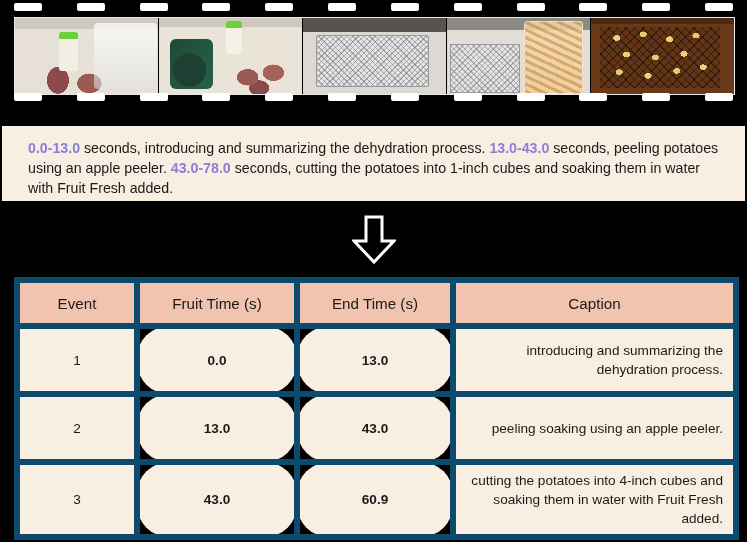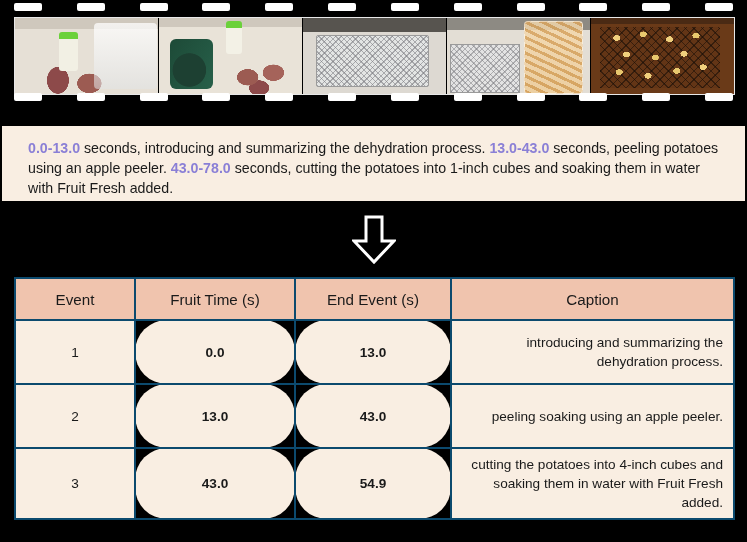--- a/index.html
+++ b/index.html
@@ -197,21 +197,21 @@
     top: 277px;
     width: 719px;
   }
   table.result-table {
     border-collapse: collapse;
     width: 719px;
     table-layout: fixed;
   }
   table.result-table th,
   table.result-table td {
-    border: 2px solid #0c4a6e;
+    border: 6px solid #0c4a6e;
     padding: 6px 10px;
     font-size: 13.6px;
     color: #1a1a1a;
     vertical-align: middle;
   }
   table.result-table thead th {
     background: #f0c4ae;
     text-align: center;
     font-weight: 400;
     font-size: 15.2px;
@@ -292,38 +292,38 @@
     <colgroup>
       <col class="w-event">
         <col class="w-start">
         <col class="w-end">
         <col class="w-cap">
     </colgroup>
     <thead>
       <tr>
         <th>Event</th>
         <th>Fruit Time (s)</th>
-        <th>End Event (s)</th>
+        <th>End Time (s)</th>
         <th>Caption</th>
       </tr>
     </thead>
     <tbody>
       <tr>
         <td class="c-event">1</td>
         <td class="c-time">0.0</td>
         <td class="c-time">13.0</td>
         <td class="c-cap">introducing and summarizing the dehydration process.</td>
       </tr>
       <tr>
         <td class="c-event">2</td>
         <td class="c-time">13.0</td>
         <td class="c-time">43.0</td>
         <td class="c-cap">peeling soaking using an apple peeler.</td>
       </tr>
       <tr>
         <td class="c-event">3</td>
         <td class="c-time">43.0</td>
-        <td class="c-time">54.9</td>
+        <td class="c-time">60.9</td>
         <td class="c-cap">cutting the potatoes into 4-inch cubes and soaking them in water with Fruit Fresh added.</td>
       </tr>
     </tbody>
   </table>
 </div>
 
 </body></html>

